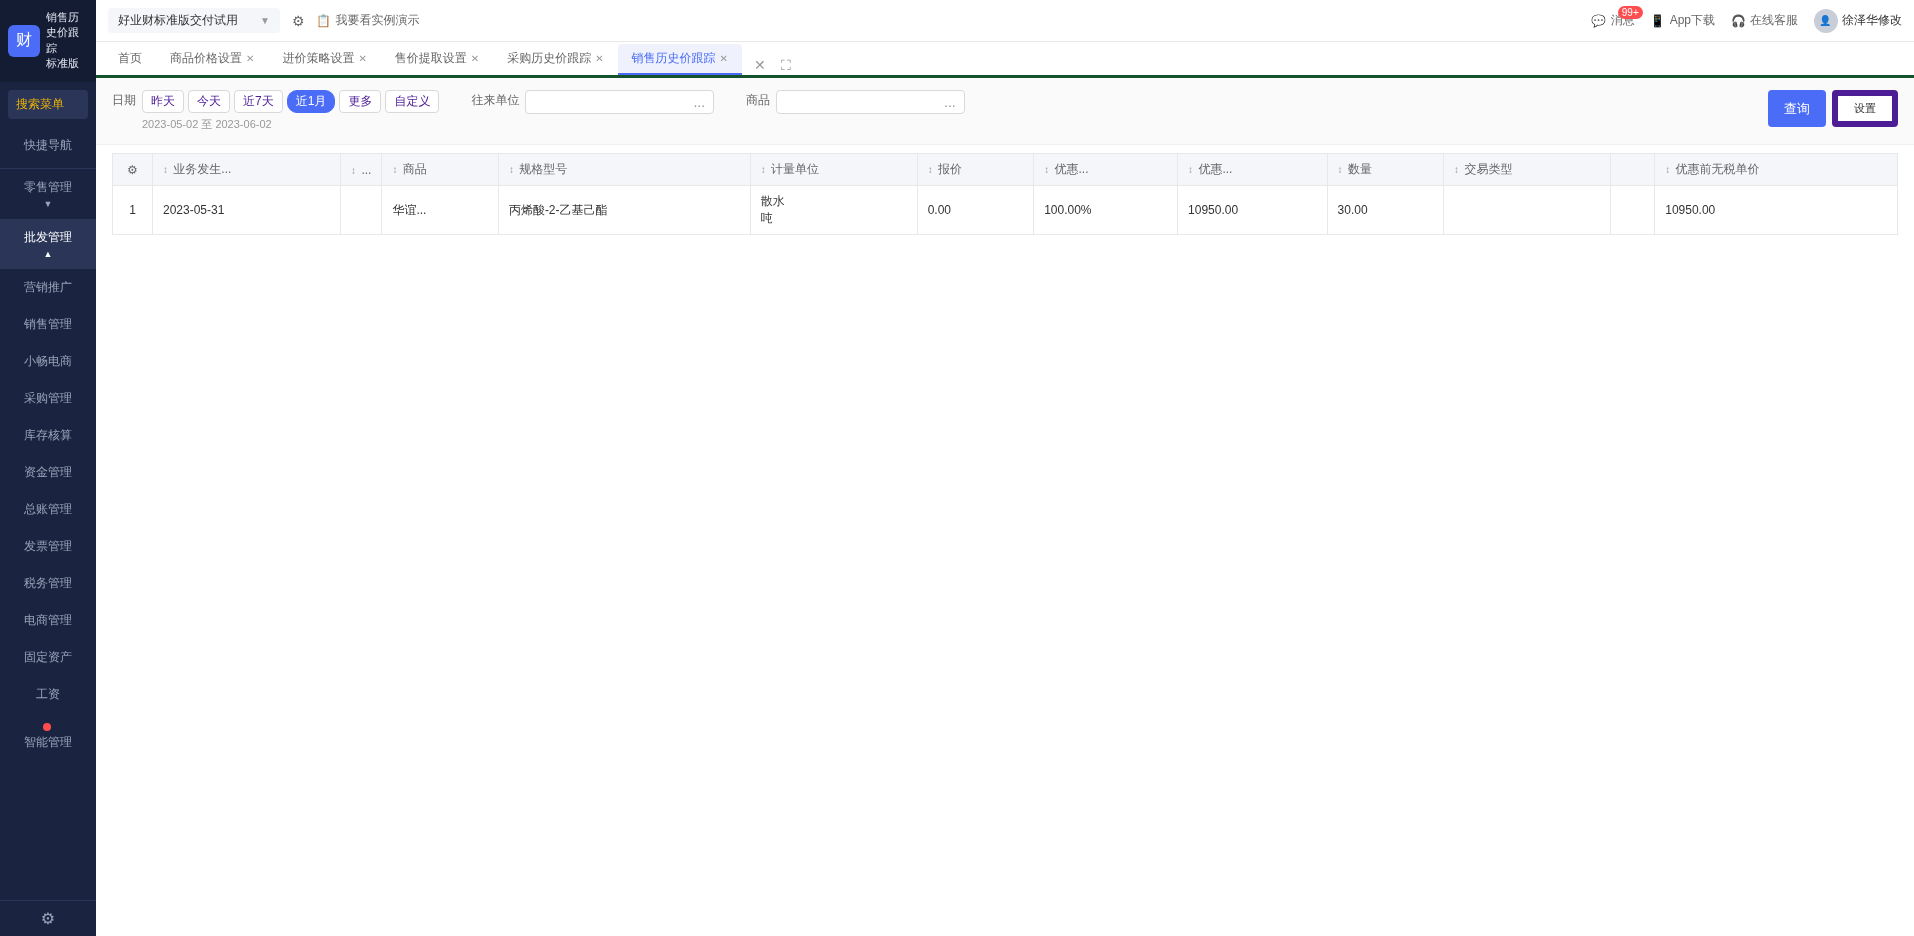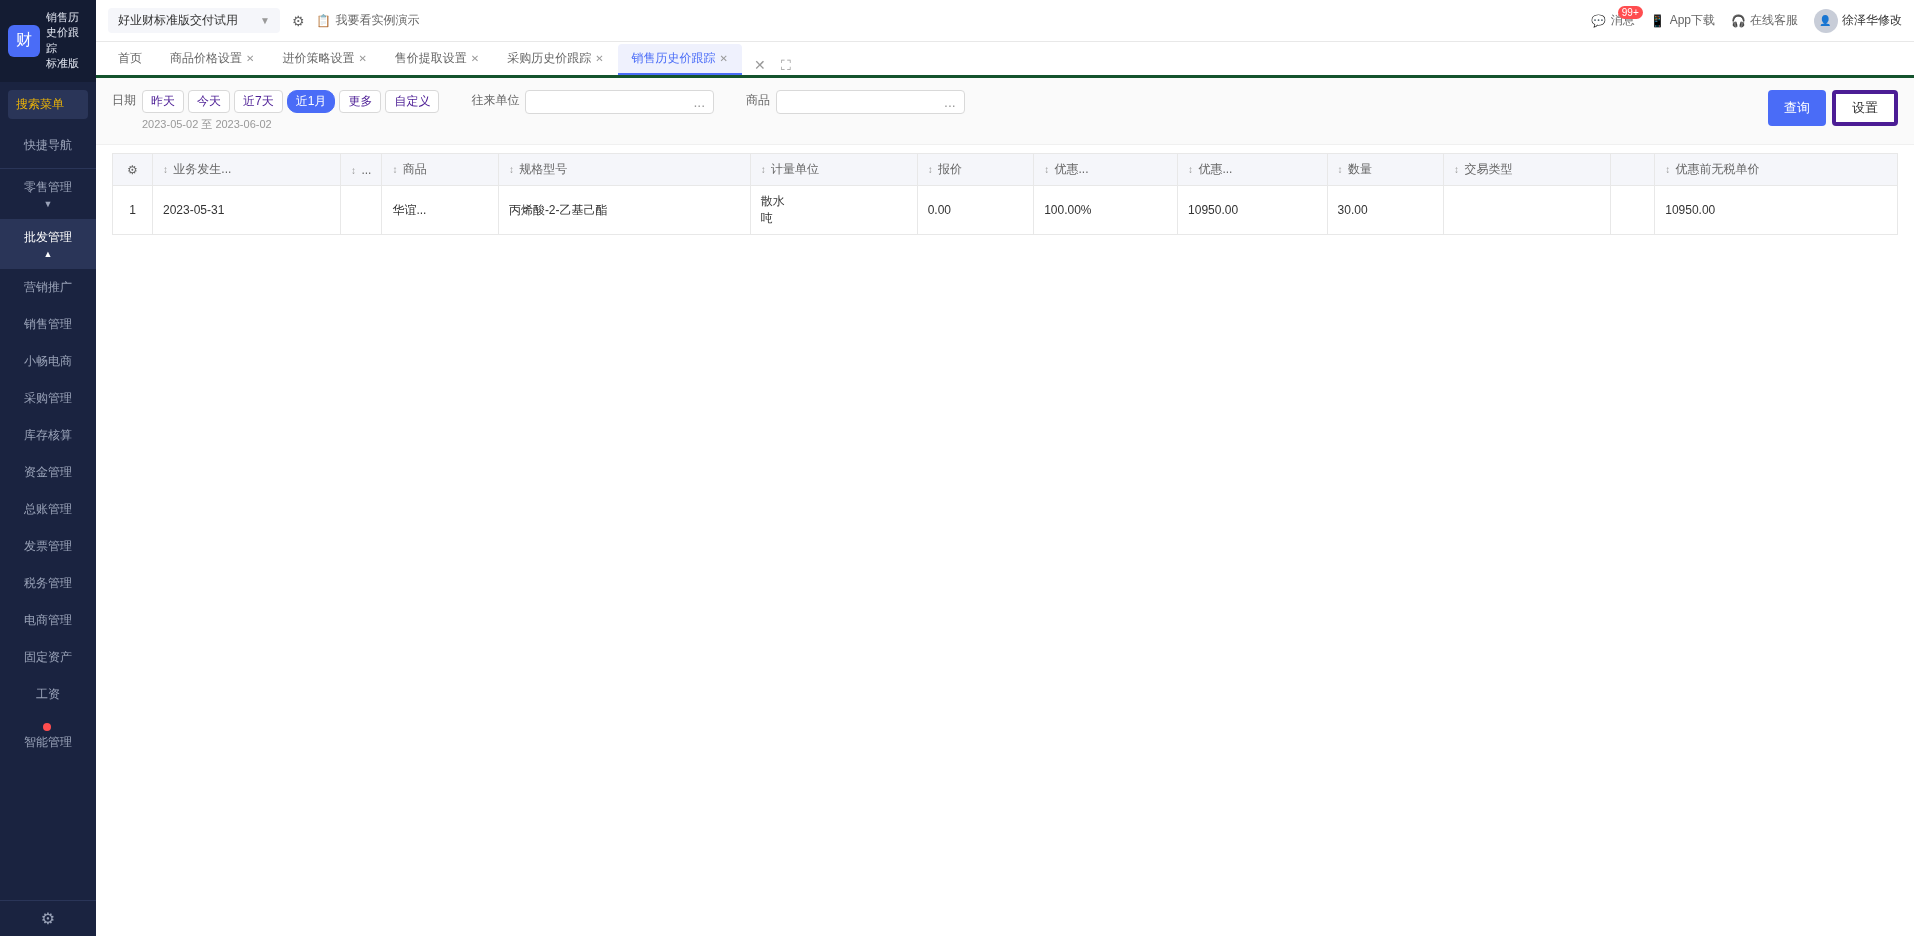--- a/index.html
+++ b/index.html
@@ -45,21 +45,21 @@
 
     
     .content { flex: 1; background: #fff; margin: 0; overflow: auto; padding: 0; display: flex; flex-direction: column; }
     .page-header { display: flex; align-items: center; padding: 12px 16px 8px 16px; border-bottom: 1px solid #f0f0f0; }
     .page-title { font-size: 15px; font-weight: 600; color: #333; }
     .page-actions { margin-left: auto; display: flex; align-items: center; gap: 12px; }
     .page-action-link { display: flex; align-items: center; gap: 3px; color: #666; font-size: 12px; cursor: pointer; }
     .only-last-checkbox { display: flex; align-items: center; gap: 4px; font-size: 12px; color: #333; cursor: pointer; }
     .only-last-check { width: 14px; height: 14px; background: #4a6cf7; border-radius: 2px; display: flex; align-items: center; justify-content: center; color: white; font-size: 10px; }
     .btn-query { background: #4a6cf7; color: white; border: none; border-radius: 4px; padding: 6px 16px; font-size: 13px; cursor: pointer; }
-    .btn-settings { background: white; color: #333; border: 4px solid #4c1d95; border-radius: 4px; padding: 5px 16px; font-size: 13px; cursor: pointer; }
+    .btn-settings { background: white; color: #333; border: 6px solid #4c1d95; border-radius: 4px; padding: 5px 16px; font-size: 11px; cursor: pointer; }
     .filter-item { display: flex; align-items: flex-start; gap: 6px; }
     .filter-label { font-size: 12px; color: #666; white-space: nowrap; padding-top: 2px; }
     .filter-date-options { display: flex; flex-direction: column; gap: 4px; }
     .filter-date-btns { display: flex; gap: 4px; align-items: center; }
     .date-btn { padding: 2px 8px; border-radius: 4px; border: 1px solid #d9d9d9; background: white; font-size: 12px; cursor: pointer; color: #4c1d95; }
     .date-btn.active { background: #4a6cf7; color: white; border-color: #4a6cf7; border-radius: 10px; }
     .date-range { font-size: 11px; color: #999; }
     .filter-input-wrap { display: flex; align-items: center; border: 1px solid #d9d9d9; border-radius: 4px; background: white; padding: 3px 8px; min-width: 180px; gap: 4px; }
     .filter-input { border: none; outline: none; font-size: 12px; flex: 1; color: #333; background: transparent; min-width: 100px; }
     .filter-dots { color: #999; cursor: pointer; font-size: 14px; }

